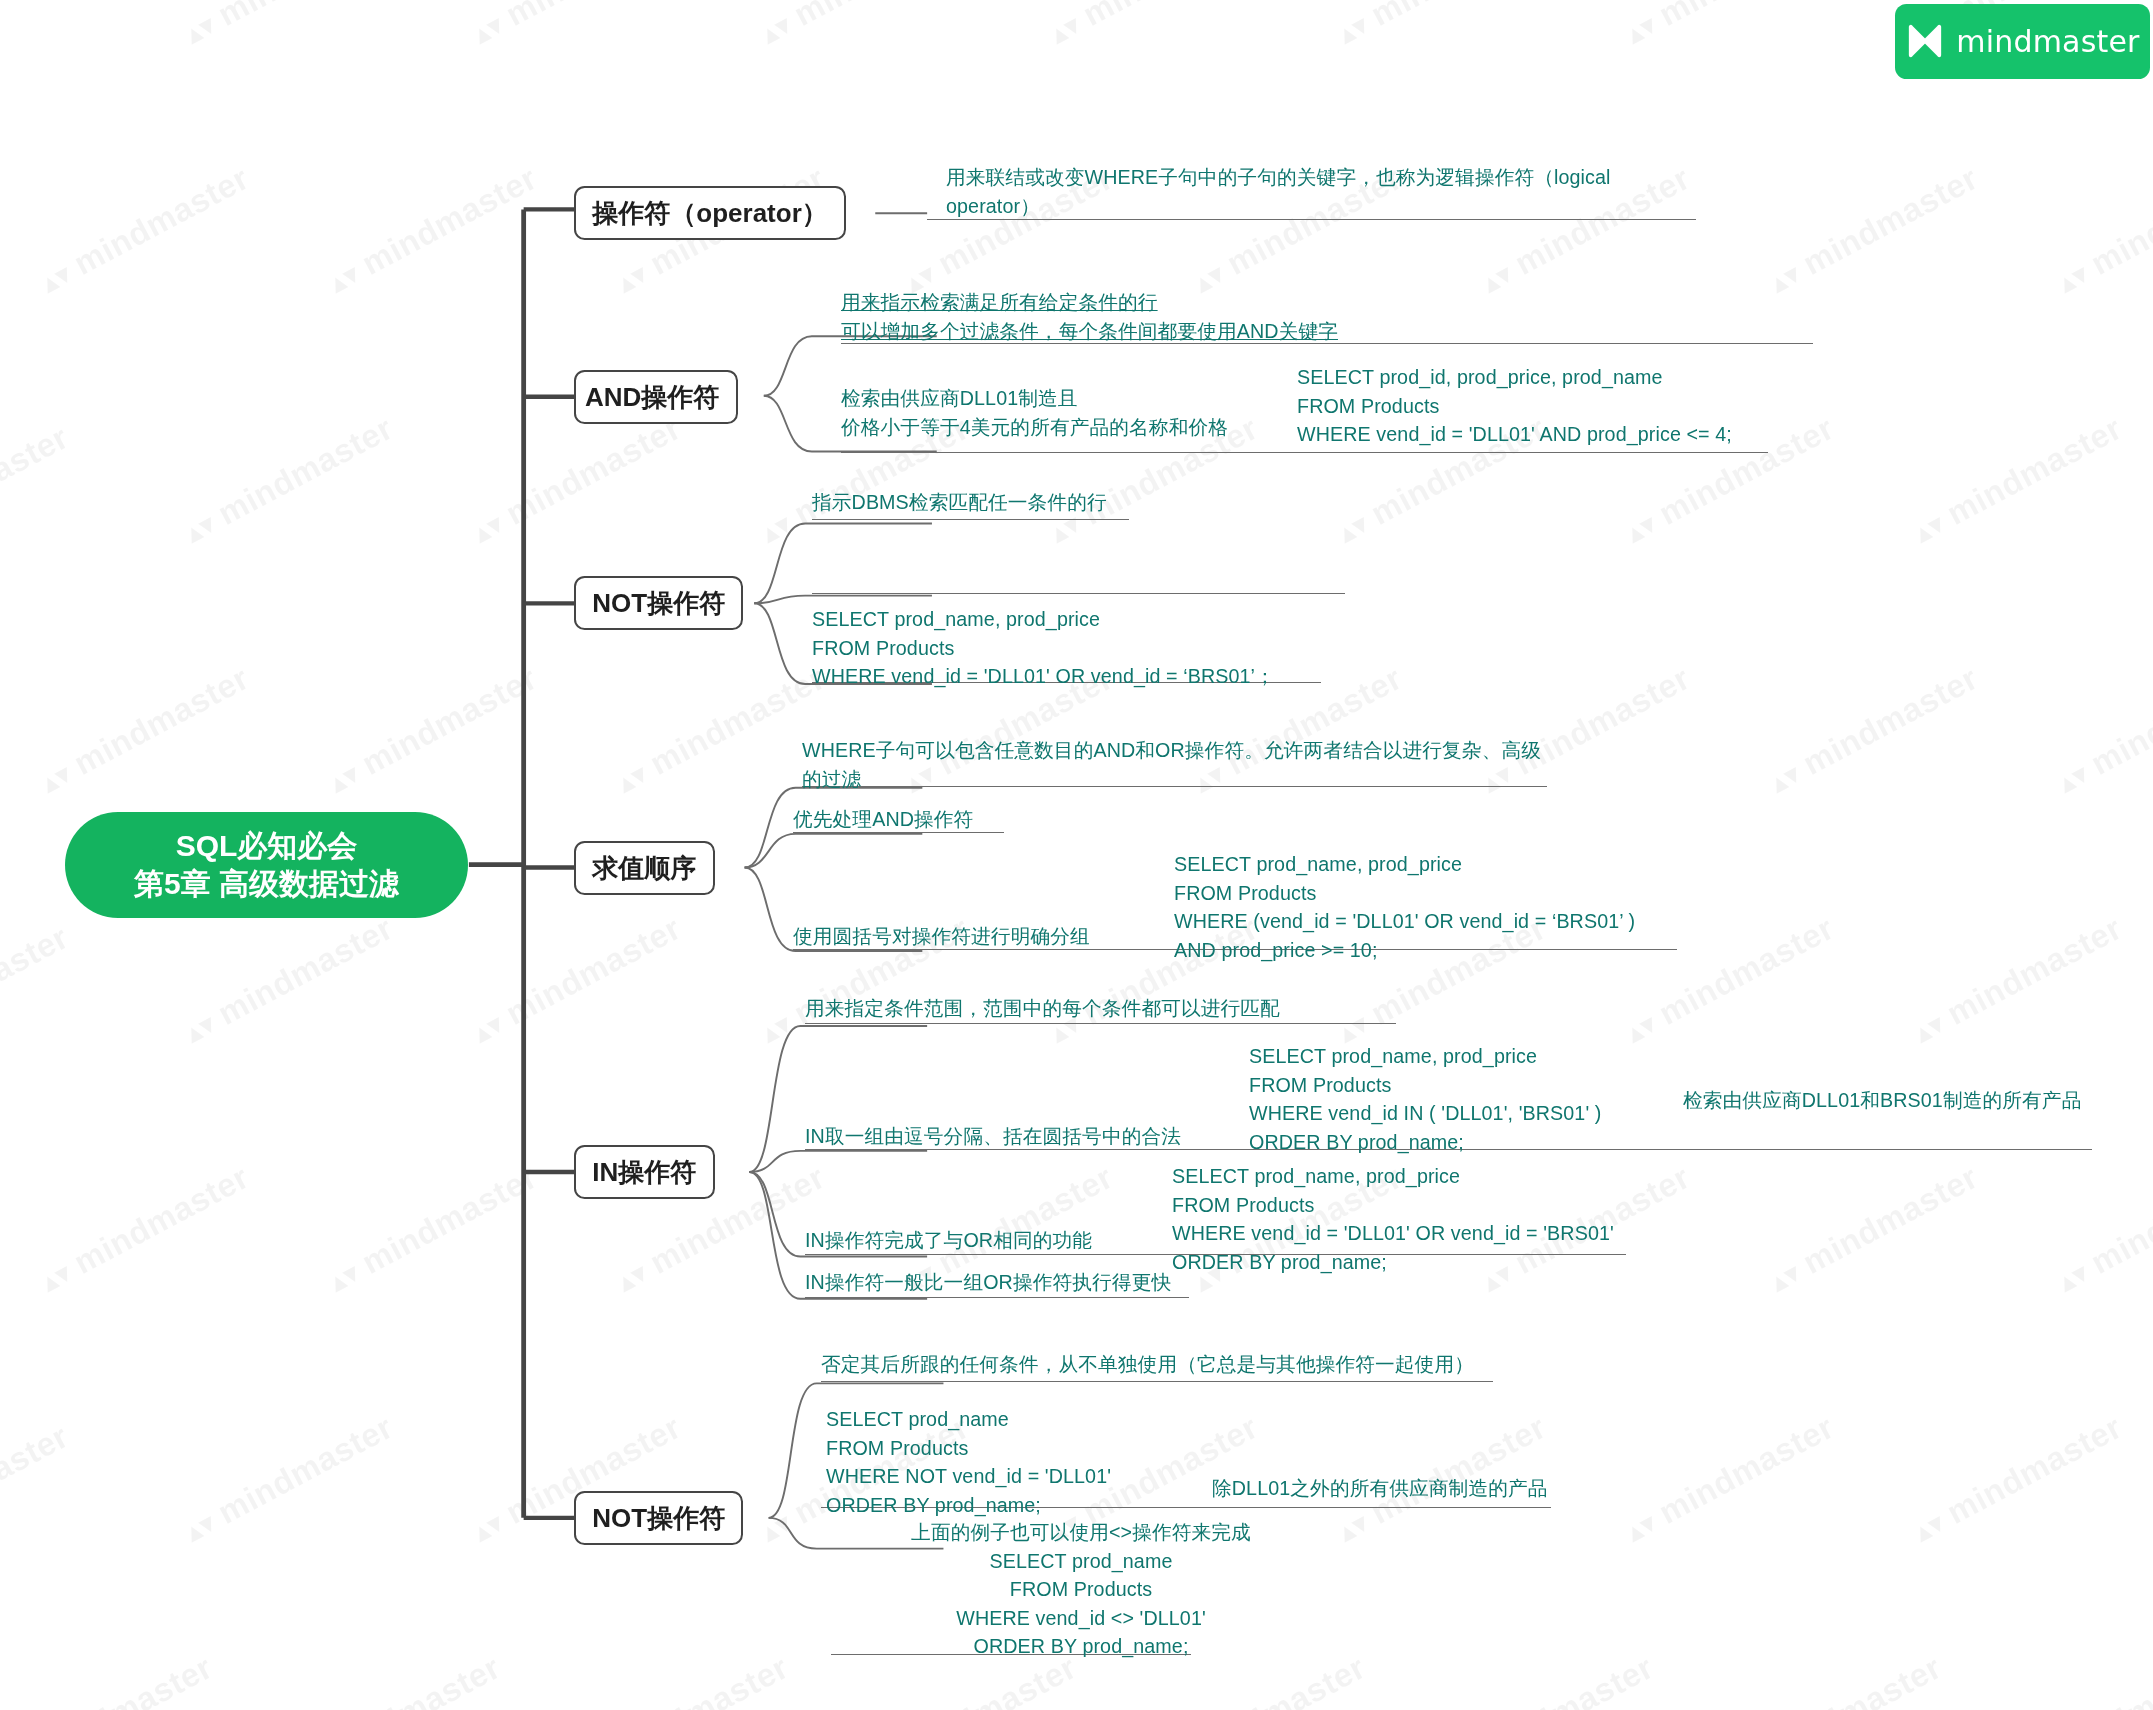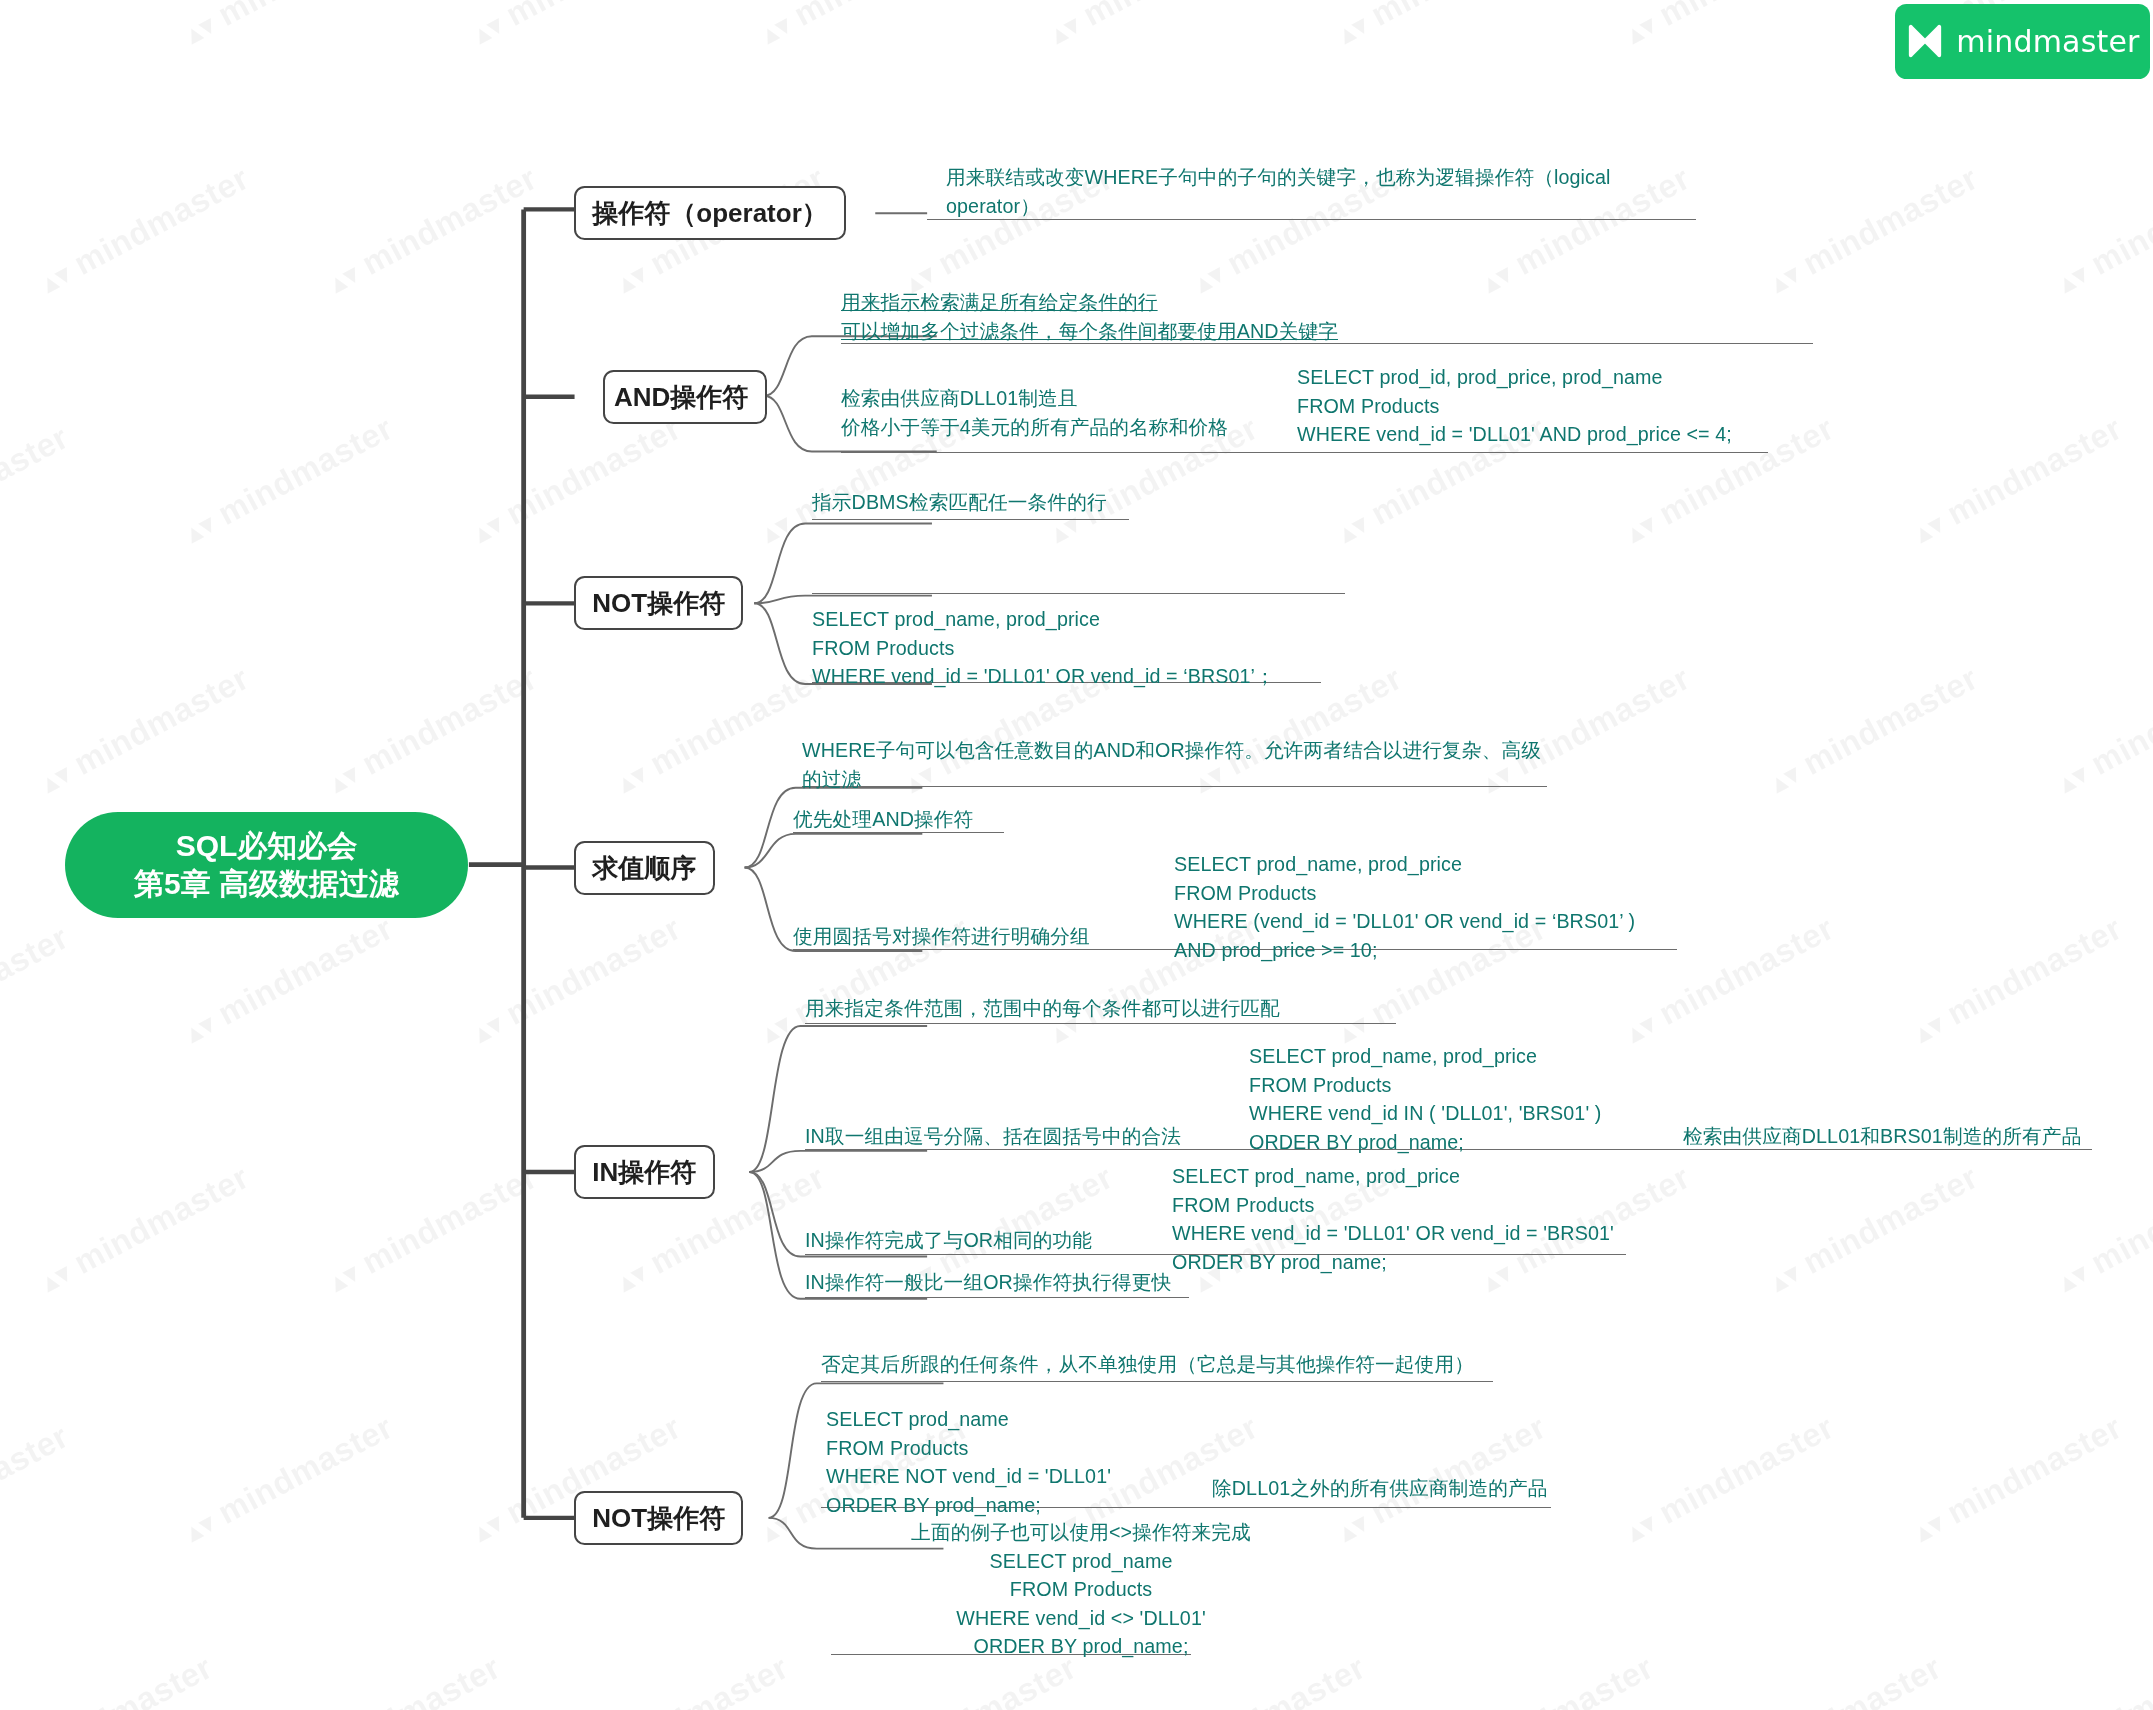--- a/index.html
+++ b/index.html
@@ -263,21 +263,21 @@
     </svg>
     <span class="logo-text">mindmaster</span>
   </div>
 
   <div id="root-node">
     <span>SQL必知必会</span>
     <span>第5章 高级数据过滤</span>
   </div>
 
   <div class="branch" style="left:574px; top:186px;">操作符（operator）</div>
-  <div class="branch" style="left:603px; top:370px;padding-left:9px;">AND操作符</div>
+  <div class="branch" style="left:574px; top:370px;padding-left:9px;">AND操作符</div>
   <div class="branch" style="left:574px; top:576px;">NOT操作符</div>
   <div class="branch" style="left:574px; top:841px;">求值顺序</div>
   <div class="branch" style="left:574px; top:1145px;">IN操作符</div>
   <div class="branch" style="left:574px; top:1491px;">NOT操作符</div>
 
   <div class="leaf" style="left:946px; top:163px; width:672px;">用来联结或改变WHERE子句中的子句的关键字，也称为逻辑操作符（logical
 operator）</div>
 
   <div class="leaf" style="left:841px; top:288px; width:538px;text-decoration:underline;">用来指示检索满足所有给定条件的行
 可以增加多个过滤条件，每个条件间都要使用AND关键字</div>
@@ -300,21 +300,21 @@
 FROM Products
 WHERE (vend_id = 'DLL01' OR vend_id =  ‘BRS01’ )
 AND prod_price &gt;= 10;</div>
 
   <div class="leaf" style="left:805px; top:994px; width:634px;">用来指定条件范围，范围中的每个条件都可以进行匹配</div>
   <div class="leaf" style="left:805px; top:1122px; width:519px;">IN取一组由逗号分隔、括在圆括号中的合法</div>
   <div class="leaf mono-ish" style="left:1249px; top:1042px; width:538px;">SELECT prod_name, prod_price
 FROM Products
 WHERE vend_id IN ( 'DLL01', 'BRS01' )
 ORDER BY prod_name;</div>
-  <div class="leaf" style="left:1683px; top:1122px; width:452px;">检索由供应商DLL01和BRS01制造的所有产品</div>
+  <div class="leaf" style="left:1683px; top:1086px; width:452px;">检索由供应商DLL01和BRS01制造的所有产品</div>
   <div class="leaf" style="left:805px; top:1226px; width:442px;">IN操作符完成了与OR相同的功能</div>
   <div class="leaf mono-ish" style="left:1172px; top:1162px; width:538px;">SELECT prod_name, prod_price
 FROM Products
 WHERE vend_id = 'DLL01' OR vend_id = 'BRS01'
 ORDER BY prod_name;</div>
   <div class="leaf" style="left:805px; top:1268px; width:480px;">IN操作符一般比一组OR操作符执行得更快</div>
 
   <div class="leaf" style="left:821px; top:1350px; width:730px;">否定其后所跟的任何条件，从不单独使用（它总是与其他操作符一起使用）</div>
   <div class="leaf mono-ish" style="left:826px; top:1405px; width:461px;">SELECT prod_name
 FROM Products

